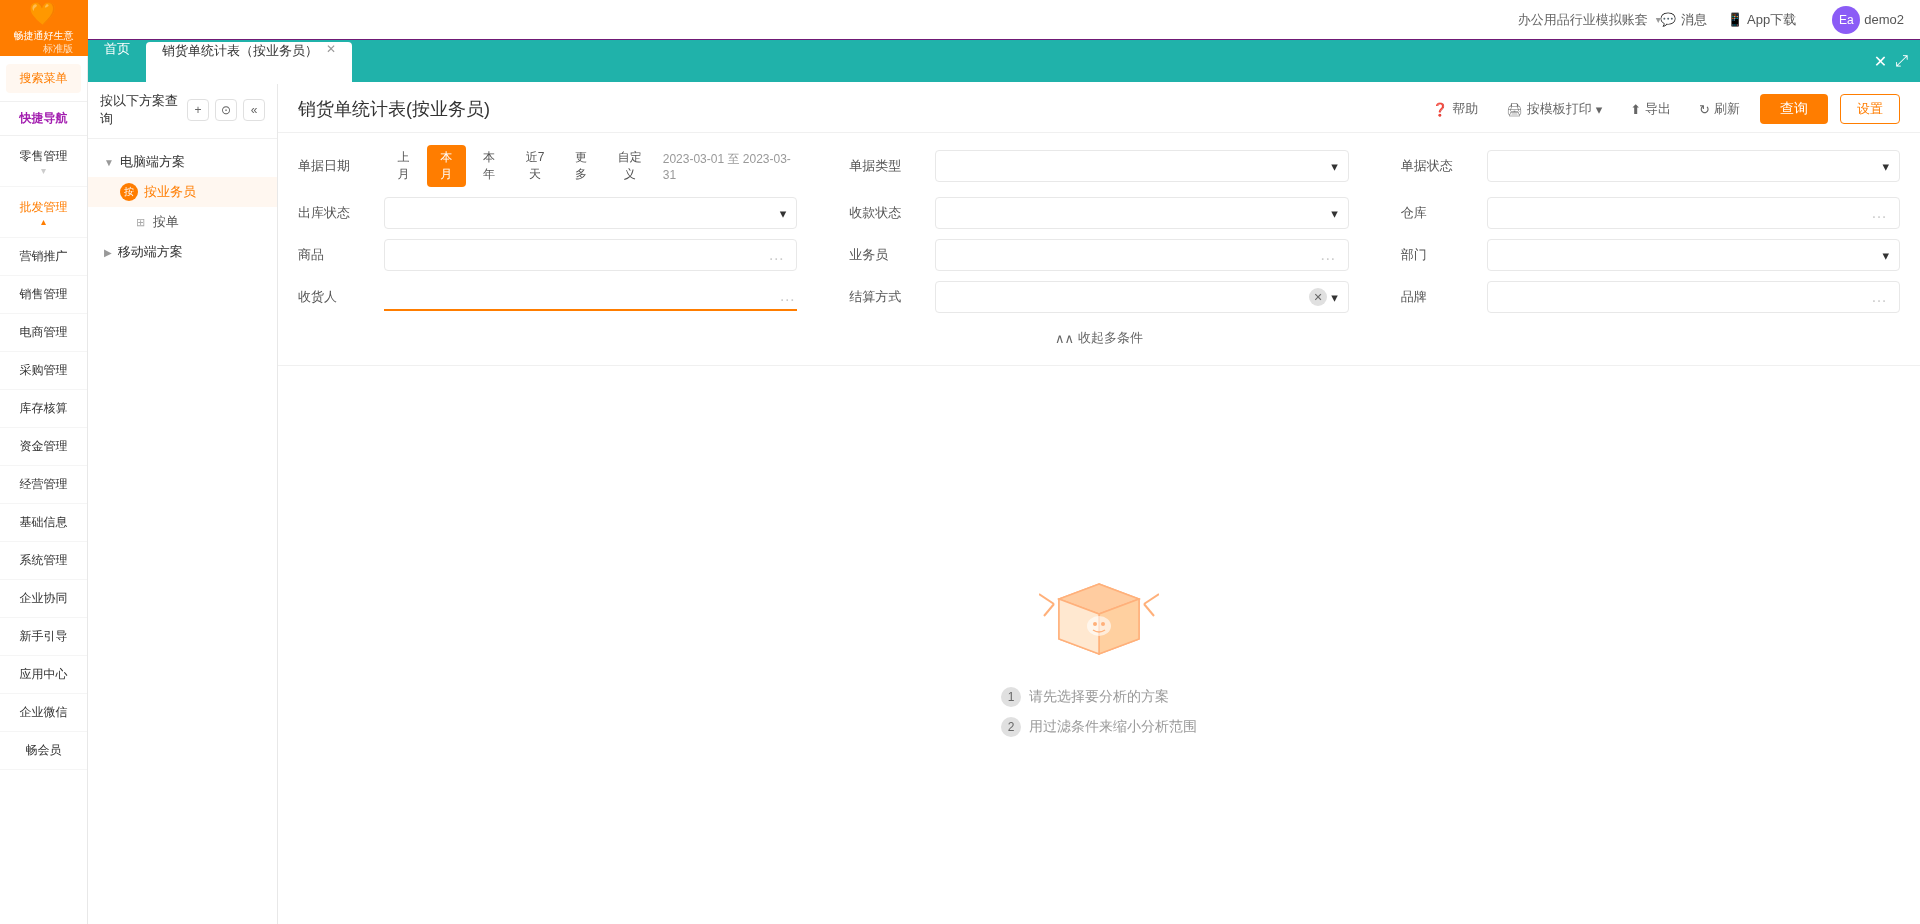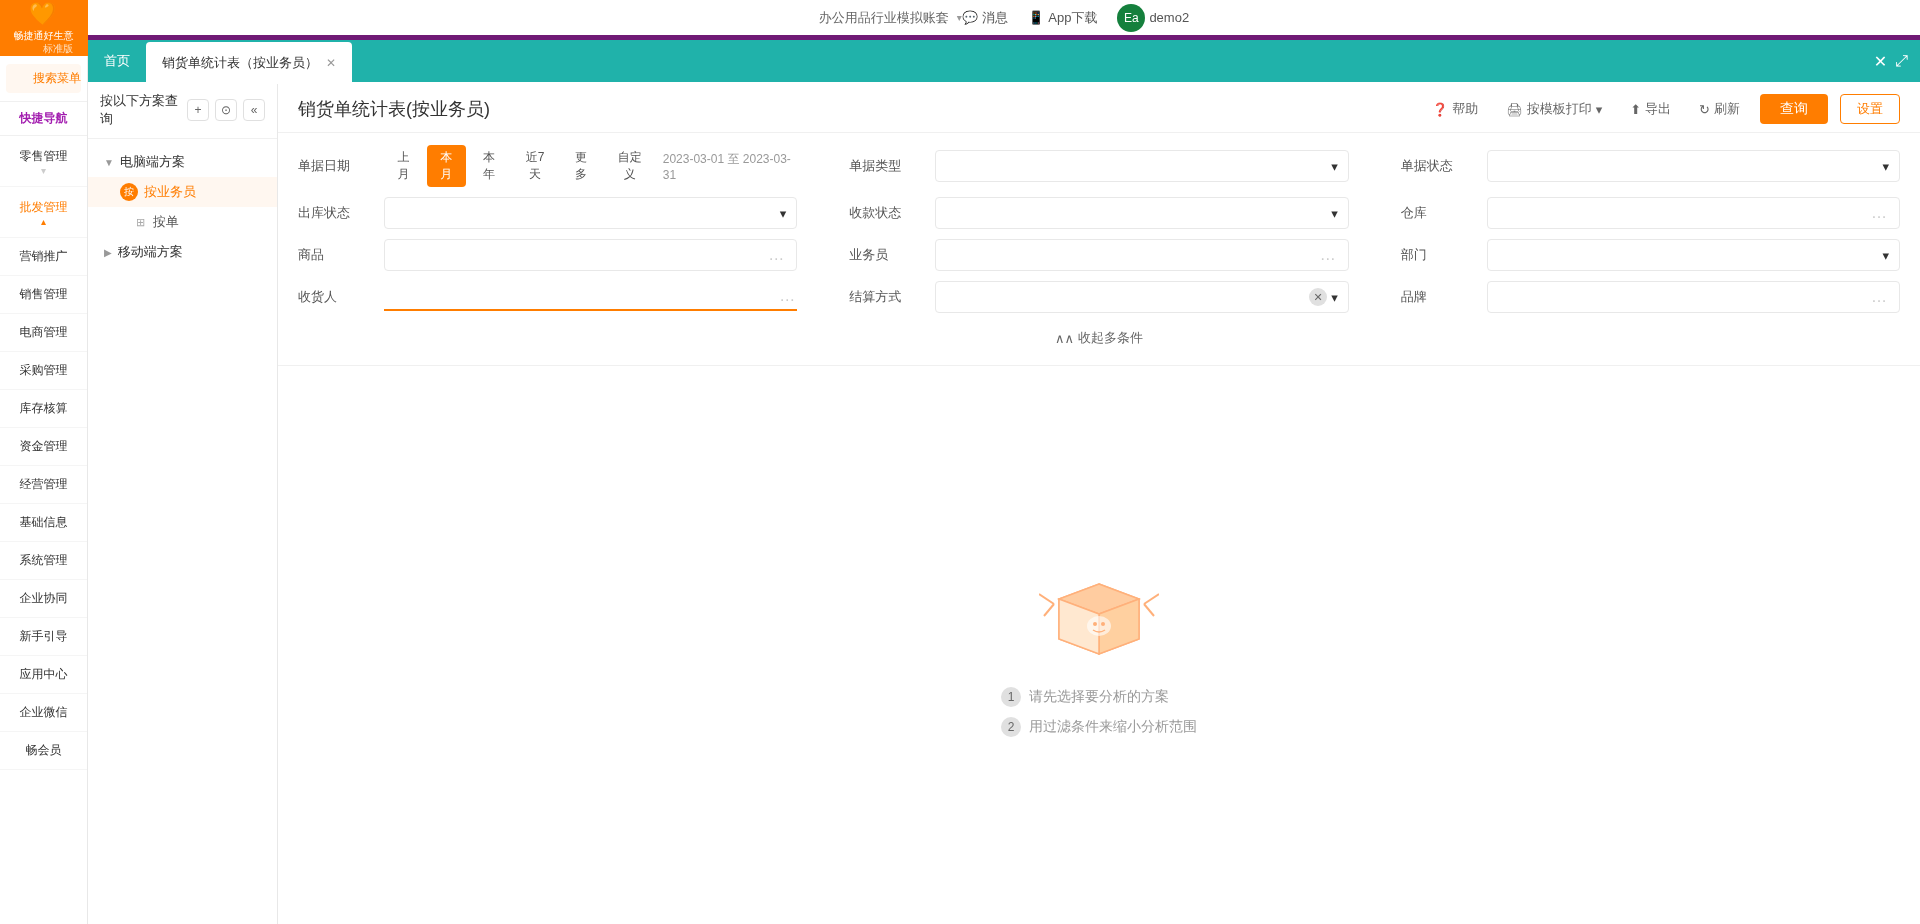--- a/index.html
+++ b/index.html
@@ -3,40 +3,40 @@
   <meta charset="utf-8">
   <style>
     * { box-sizing: border-box; margin: 0; padding: 0; }
     body { font-family: "Microsoft YaHei", "PingFang SC", sans-serif; font-size: 13px; background: #f5f5f5; display: flex; height: 924px; overflow: hidden; }
 
     
     .sidebar { width: 88px; background: #fff; border-right: 1px solid #e8e8e8; display: flex; flex-direction: column; align-items: center; padding-top: 0; flex-shrink: 0; }
     .sidebar-logo { width: 88px; height: 56px; background: #ff7d00; display: flex; flex-direction: column; align-items: center; justify-content: center; color: #fff; font-size: 11px; }
     .sidebar-logo .logo-icon { font-size: 22px; margin-bottom: 2px; }
     .sidebar-search { width: 100%; padding: 8px 6px; border-bottom: 1px solid #f0f0f0; }
-    .sidebar-search-btn { width: 100%; padding: 6px 0; background: #fff7f0; border: none; border-radius: 4px; color: #ff7d00; font-size: 12px; cursor: pointer; text-align: right; }
+    .sidebar-search-btn { width: 100%; padding: 6px 0; background: #fff7f0; border: none; border-radius: 4px; color: #ff7d00; font-size: 12px; cursor: pointer; text-align: center; }
     .sidebar-nav-item { width: 100%; padding: 10px 0; text-align: center; cursor: pointer; color: #333; font-size: 12px; border-bottom: 1px solid #f5f5f5; }
     .sidebar-nav-item.active { color: #ff7d00; }
     .sidebar-nav-item .nav-label { margin-top: 2px; }
     .sidebar-quick { width: 100%; padding: 8px 0; text-align: center; font-size: 12px; color: #a21caf; border-bottom: 1px solid #f0f0f0; cursor: pointer; font-weight: bold; }
 
     
     .main { flex: 1; display: flex; flex-direction: column; overflow: hidden; }
 
     
-    .top-header { height: 40px; background: #fff; border-bottom: 5px solid #701a75; display: flex; align-items: center; justify-content: center; padding: 0 16px; flex-shrink: 0; }
+    .top-header { height: 40px; background: #fff; border-bottom: 1px solid #701a75; display: flex; align-items: center; justify-content: flex-end; padding: 0 16px; flex-shrink: 0; }
     .top-header-left { display: flex; align-items: center; gap: 8px; color: #666; font-size: 13px; }
     .dropdown-arrow { font-size: 10px; color: #999; }
     .top-header-right { display: flex; align-items: center; gap: 20px; color: #555; font-size: 13px; }
     .header-action { display: flex; align-items: center; gap: 4px; cursor: pointer; color: #555; }
-    .avatar { width: 28px; height: 28px; border-radius: 50%; background: #15803d; color: #fff; display: flex; align-items: center; justify-content: center; font-size: 12px; overflow: hidden; }
+    .avatar { width: 28px; height: 28px; border-radius: 50%; background: #8b5cf6; color: #fff; display: flex; align-items: center; justify-content: center; font-size: 12px; overflow: hidden; margin-left: 16px; }
 
     
     .tab-bar { height: 42px; background: #20b2aa; display: flex; align-items: center; padding: 0 0; flex-shrink: 0; }
-    .tab-item { height: 42px; display: flex; align-items: center; padding: 0 16px; color: #fff; font-size: 13px; cursor: pointer; position: relative; }
+    .tab-item { height: 42px; display: flex; align-items: flex-start; padding: 0 16px; color: #fff; font-size: 13px; cursor: pointer; position: relative; }
     .tab-item.home { background: transparent; }
     .tab-item.active { background: #fff; color: #333; border-radius: 4px 4px 0 0; margin-top: 4px; }
     .tab-close { margin-left: 8px; color: #999; font-size: 12px; cursor: pointer; }
     .window-controls { margin-left: auto; display: flex; align-items: center; gap: 8px; padding-right: 12px; color: #fff; }
     .window-btn { cursor: pointer; font-size: 16px; }
 
     
     .page-area { flex: 1; display: flex; overflow: hidden; background: #f5f5f5; }
 
     

